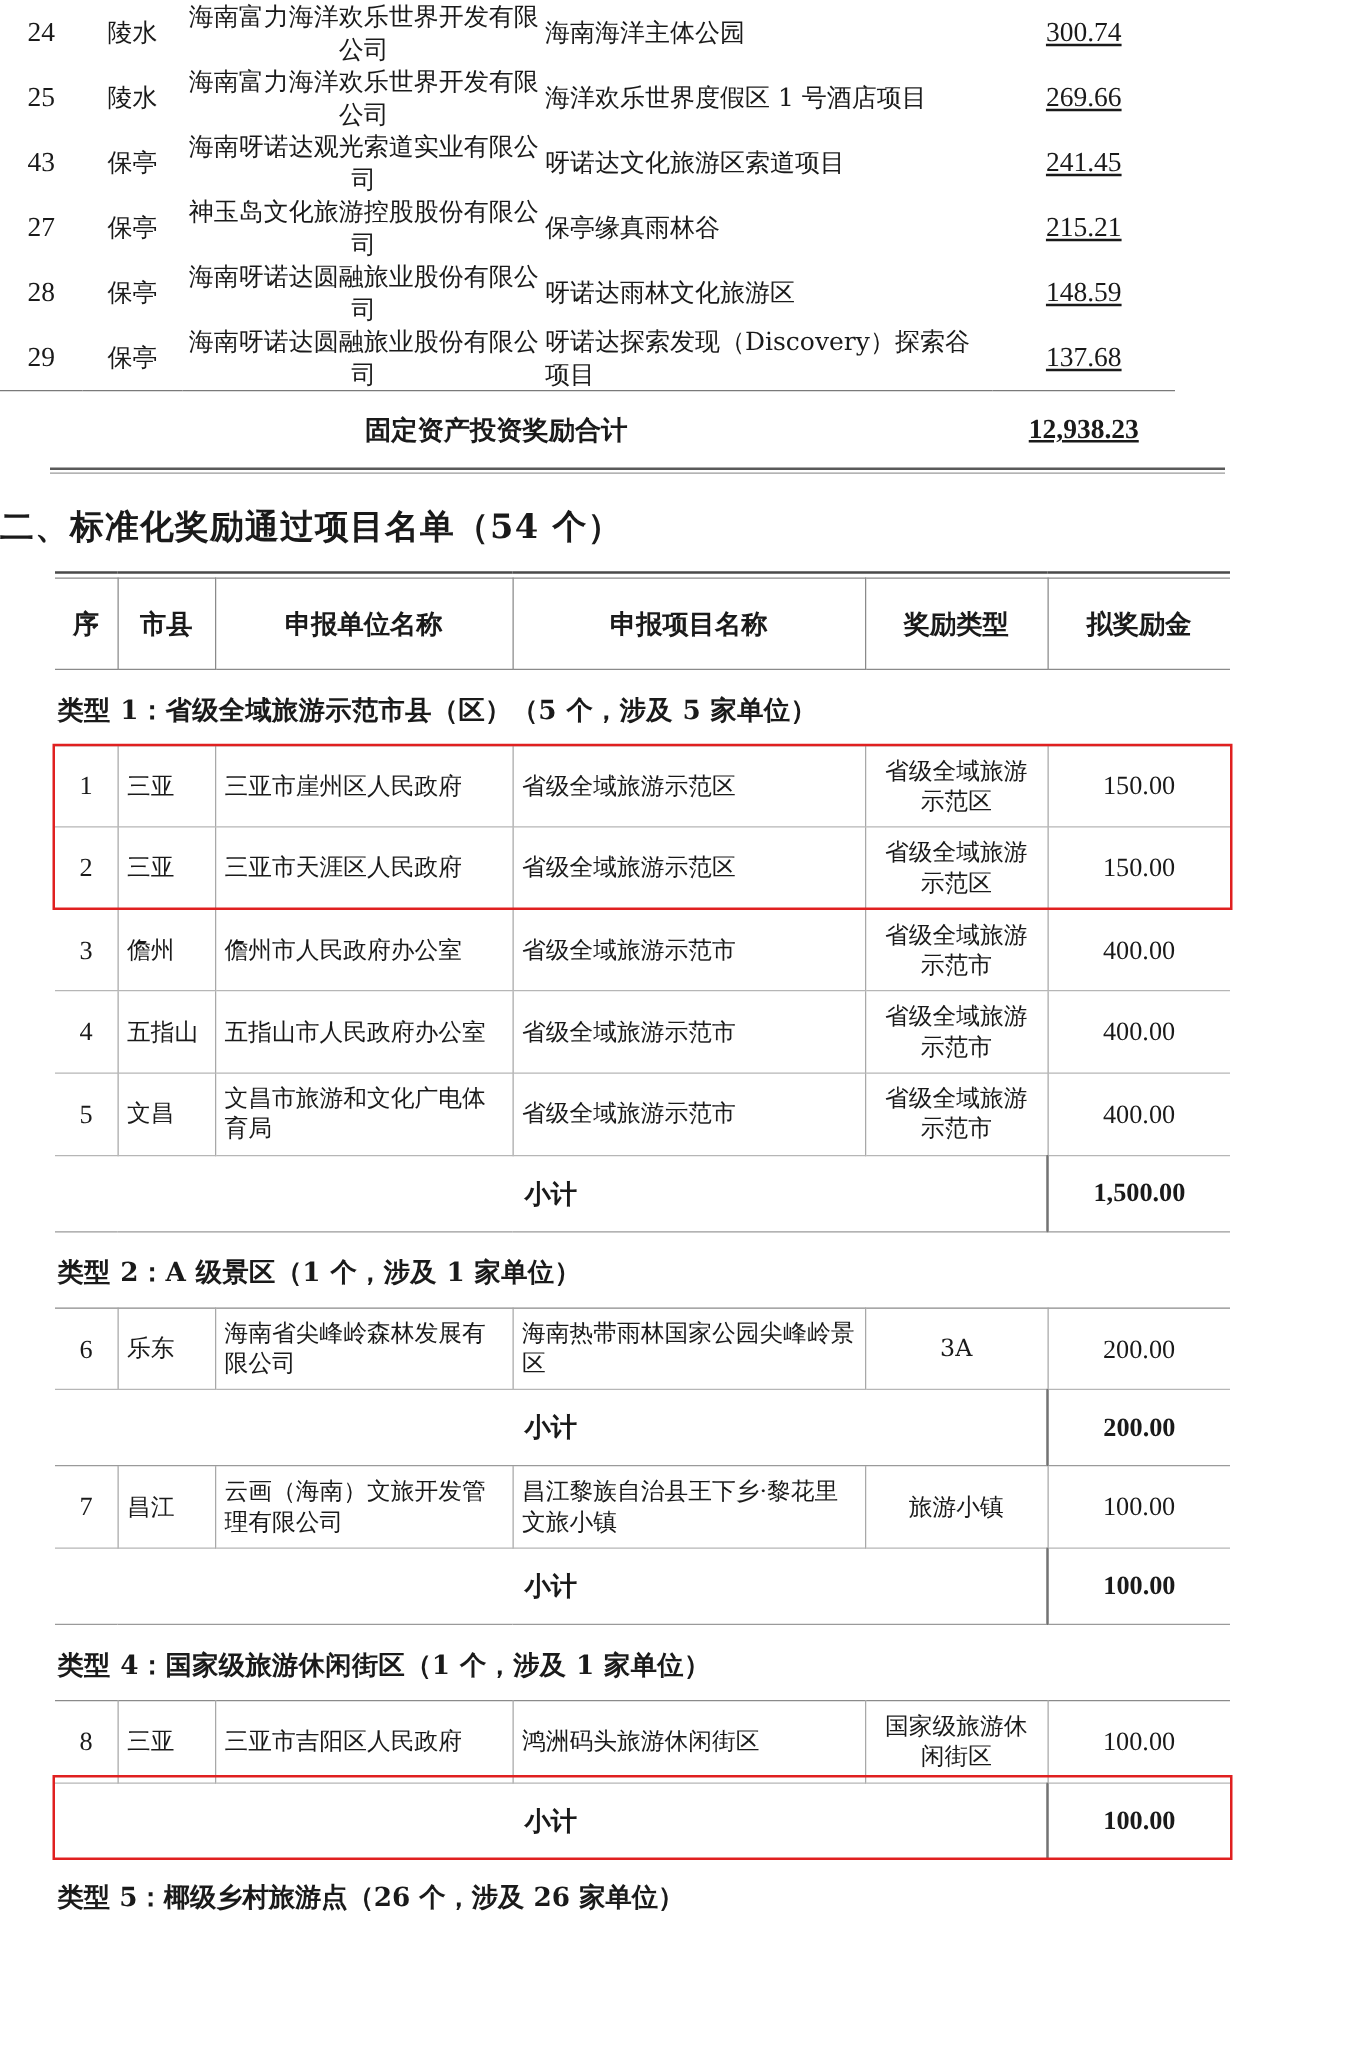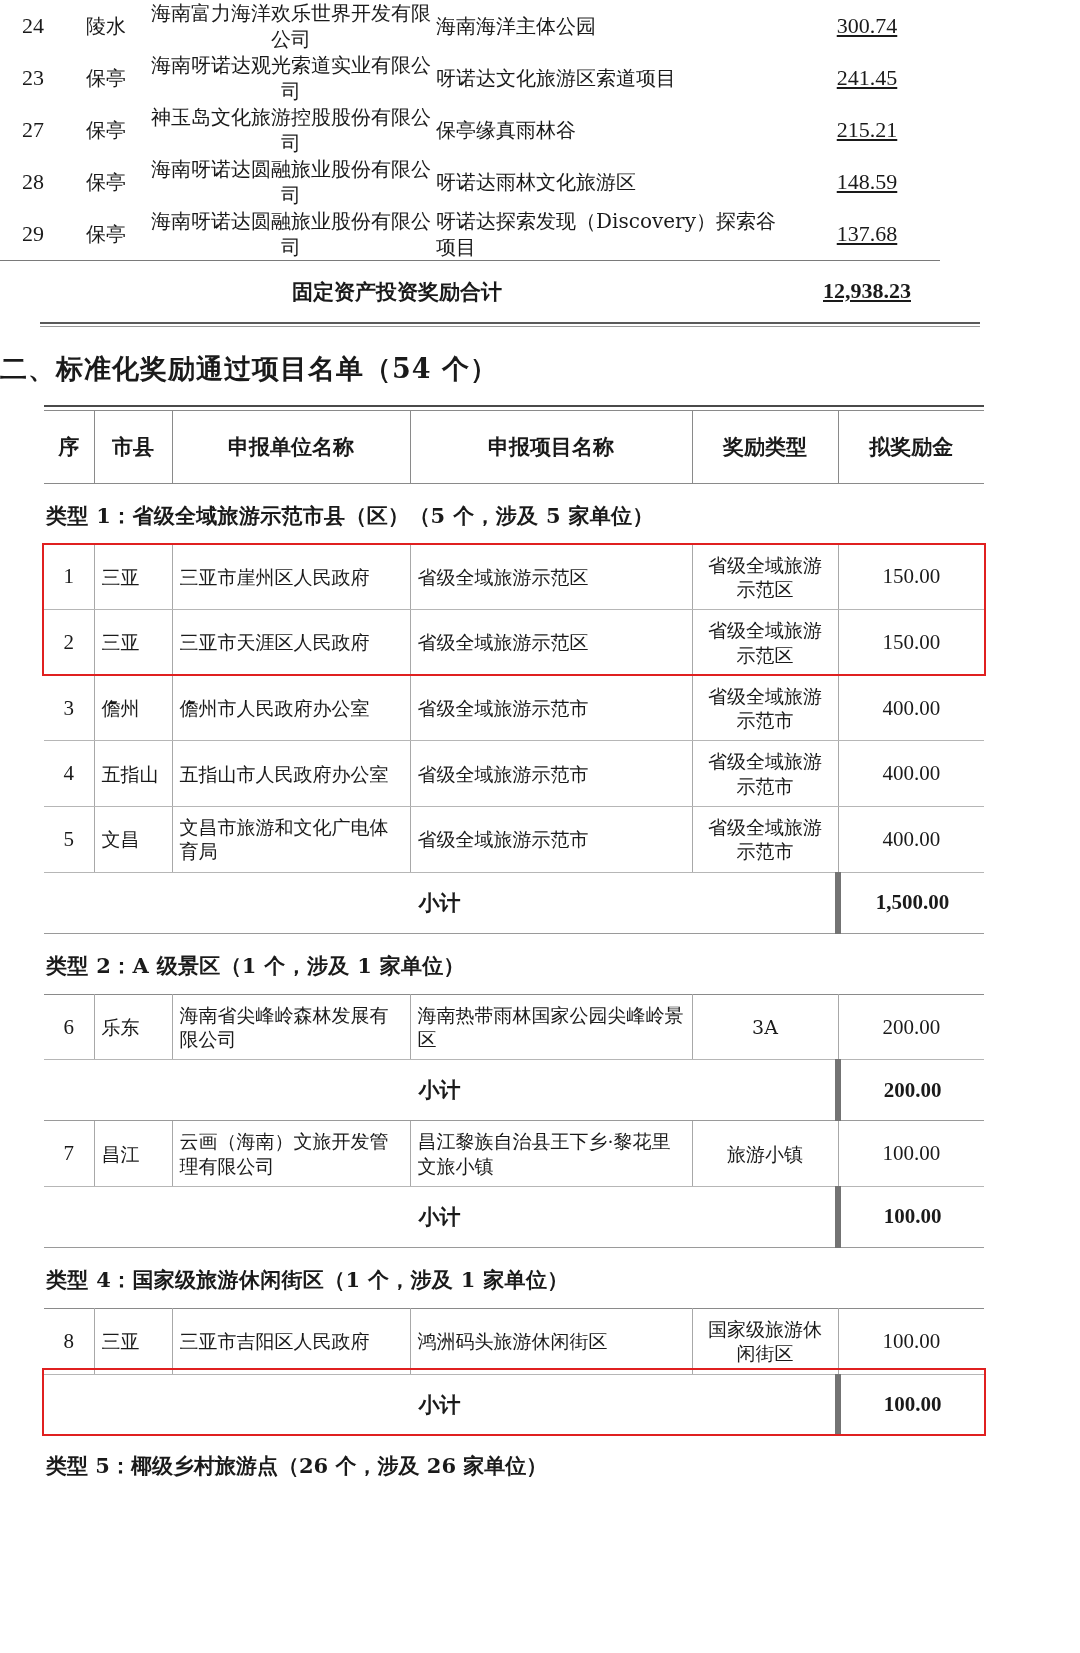--- a/index.html
+++ b/index.html
@@ -144,21 +144,21 @@
 
   .t2 .sub td {
     border-top: 1px solid #8a8a8a;
     border-bottom: 1px solid #9a9a9a;
     font-weight: bold;
     font-size: 21px;
     padding: 16px 4px;
     text-align: center;
     vertical-align: middle;
   }
-  .t2 .sub td.sublabel { border-right: 6px solid #737373; }
+  .t2 .sub td.sublabel { border-right: 2px solid #737373; }
   .t2 .sub td.amt {
     font-family: "Liberation Serif", serif;
     font-size: 21px;
   }
 
   
   .hl-box {
     position: absolute;
     border: 2px solid #e02020;
     box-sizing: border-box;
@@ -187,21 +187,28 @@
     </colgroup>
     <tbody id="t1-body">
         <tr>
           <td class="c-seq">24</td>
           <td class="c-city">陵水</td>
           <td class="c-unit">海南富力海洋欢乐世界开发有限公司</td>
           <td class="c-proj">海南海洋主体公园</td>
           <td class="c-amt">300.74</td>
         </tr>
         <tr>
-          <td class="c-seq">23</td>
+          <td class="c-seq">25</td>
+          <td class="c-city">陵水</td>
+          <td class="c-unit">海南富力海洋欢乐世界开发有限公司</td>
+          <td class="c-proj">海洋欢乐世界度假区 1 号酒店项目</td>
+          <td class="c-amt">269.66</td>
+        </tr>
+        <tr>
+          <td class="c-seq">43</td>
           <td class="c-city">保亭</td>
           <td class="c-unit">海南呀诺达观光索道实业有限公司</td>
           <td class="c-proj">呀诺达文化旅游区索道项目</td>
           <td class="c-amt">241.45</td>
         </tr>
         <tr>
           <td class="c-seq">27</td>
           <td class="c-city">保亭</td>
           <td class="c-unit">神玉岛文化旅游控股股份有限公司</td>
           <td class="c-proj">保亭缘真雨林谷</td>

